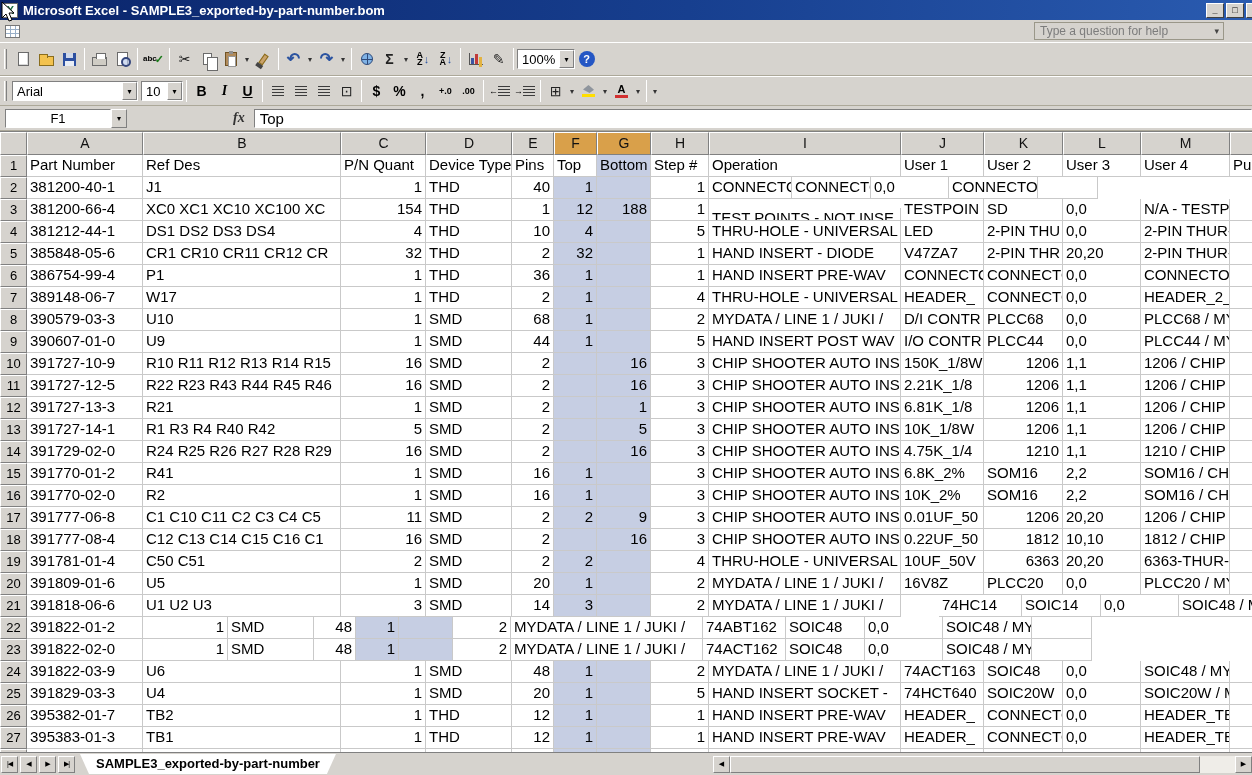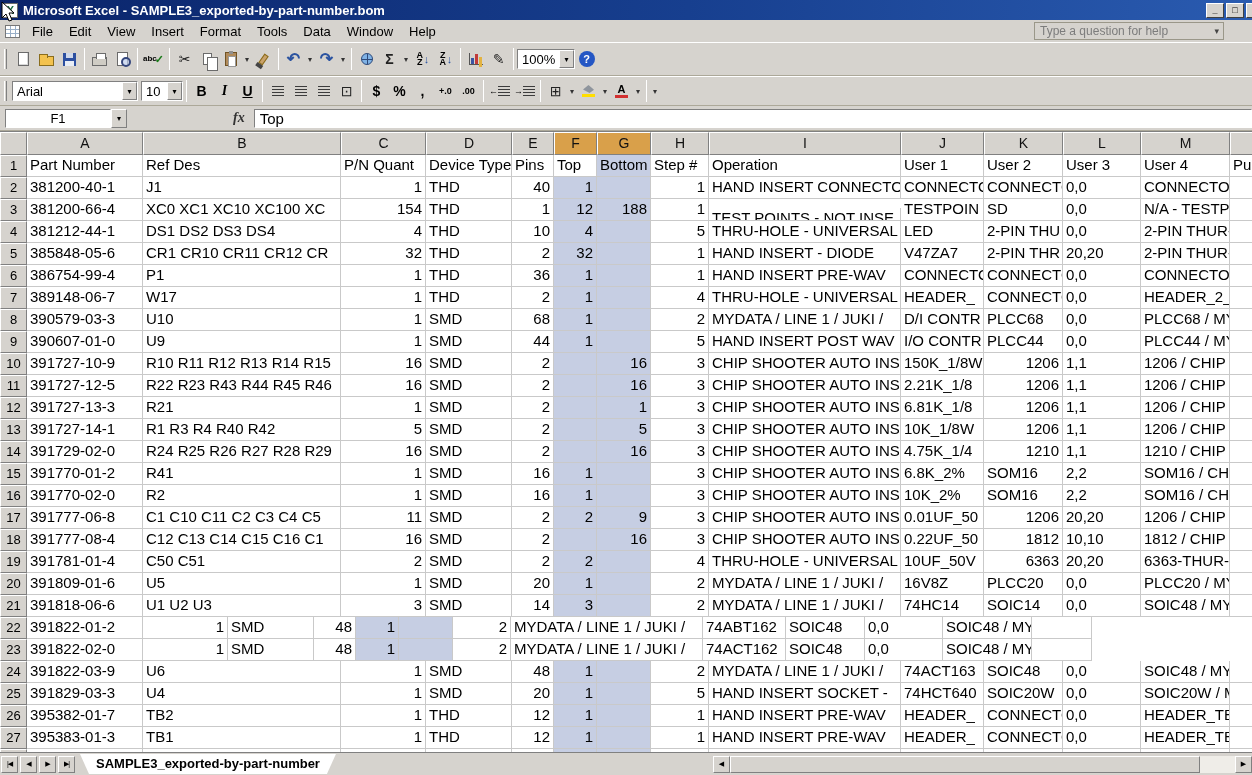--- a/index.html
+++ b/index.html
@@ -114,31 +114,20 @@
   <span>Microsoft Excel - SAMPLE3_exported-by-part-number.bom</span>
   <div class="win-controls">
     <div class="wbtn">_</div>
     <div class="wbtn">□</div>
     <div class="wbtn">✕</div>
   </div>
 </div>
 
 <div class="menubar">
   <span class="wbicon"></span>
-  <div class="menu-items">
-      <span class="menu-item">File</span>
-      <span class="menu-item">Edit</span>
-      <span class="menu-item">View</span>
-      <span class="menu-item">Insert</span>
-      <span class="menu-item">Format</span>
-      <span class="menu-item">Tools</span>
-      <span class="menu-item">Data</span>
-      <span class="menu-item">Window</span>
-      <span class="menu-item">Help</span>
-    </div>
   <div class="helpbox">
     <span>Type a question for help</span>
     <span class="hdd">▾</span>
   </div>
 </div>
 
 <div class="toolbar std">
   <div class="grip"></div>
   <div class="tbtn">
       <span class="ic i-page"></span>
@@ -344,21 +333,20 @@
     <div class="grow">
       <div class="rh">2</div>
       <div class="cell" style="width: 116px;">381200-40-1</div>
       <div class="cell" style="width: 198px;">J1</div>
       <div class="cell num" style="width: 85px;">1</div>
       <div class="cell" style="width: 86px;">THD</div>
       <div class="cell num" style="width: 42px; text-align: right;">40</div>
       <div class="cell selc num" style="width: 43px;">1</div>
       <div class="cell selc" style="width: 54px;"></div>
       <div class="cell num" style="width: 58px;">1</div>
-      <div class="cell" style="width: 192px;">HAND INSERT CONNECTO</div>
       <div class="cell" style="width: 83px;">CONNECTO</div>
       <div class="cell" style="width: 79px;">CONNECTO</div>
       <div class="cell" style="width: 78px;">0,0</div>
       <div class="cell" style="width: 89px;">CONNECTOR_</div>
       <div class="cell" style="width: 60px;"></div>
     </div>
     <div class="grow">
       <div class="rh">3</div>
       <div class="cell" style="width: 116px;">381200-66-4</div>
       <div class="cell" style="width: 198px;">XC0 XC1 XC10 XC100 XC</div>
@@ -668,21 +656,21 @@
       <div class="rh">21</div>
       <div class="cell" style="width: 116px;">391818-06-6</div>
       <div class="cell" style="width: 198px;">U1 U2 U3</div>
       <div class="cell num" style="width: 85px;">3</div>
       <div class="cell" style="width: 86px;">SMD</div>
       <div class="cell num" style="width: 42px;">14</div>
       <div class="cell selc num" style="width: 43px;">3</div>
       <div class="cell selc" style="width: 54px;"></div>
       <div class="cell num" style="width: 58px;">2</div>
       <div class="cell" style="width: 192px;">MYDATA / LINE 1 / JUKI /</div>
-      <div class="cell" style="width: 83px;">74HC14</div>
+      <div class="cell" style="width: 83px; margin-left: 38px;">74HC14</div>
       <div class="cell" style="width: 79px;">SOIC14</div>
       <div class="cell" style="width: 78px;">0,0</div>
       <div class="cell" style="width: 89px;">SOIC48 / MYD</div>
       <div class="cell" style="width: 60px;"></div>
     </div>
     <div class="grow">
       <div class="rh">22</div>
       <div class="cell" style="width: 116px;">391822-01-2</div>
       <div class="cell num" style="width: 85px;">1</div>
       <div class="cell" style="width: 86px;">SMD</div>

